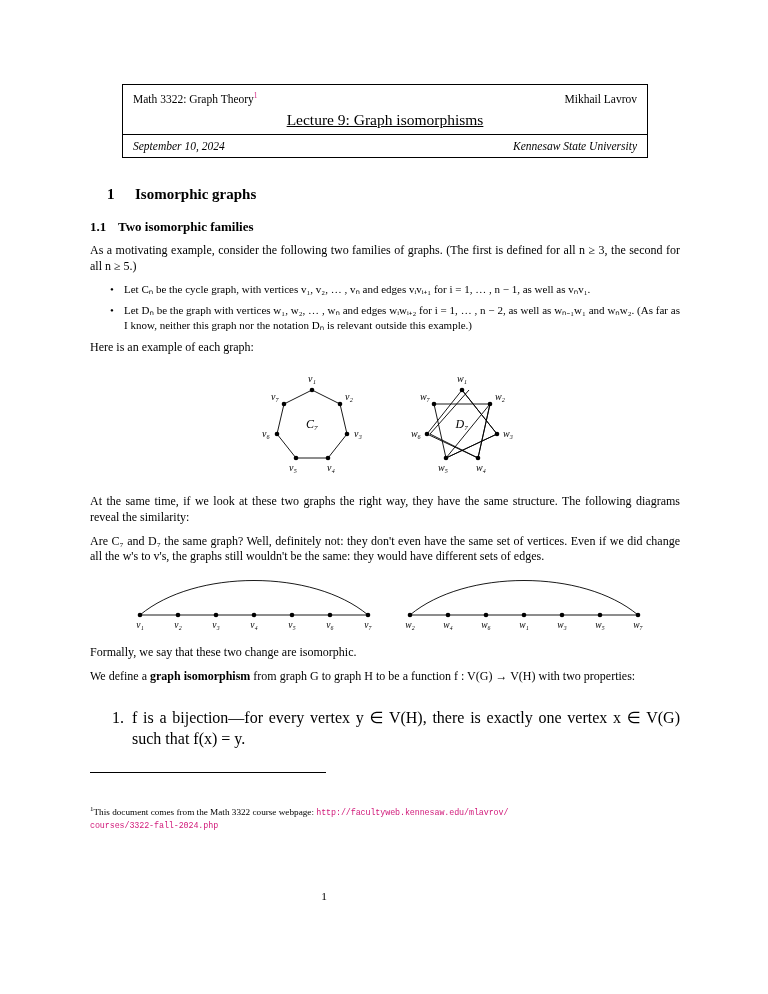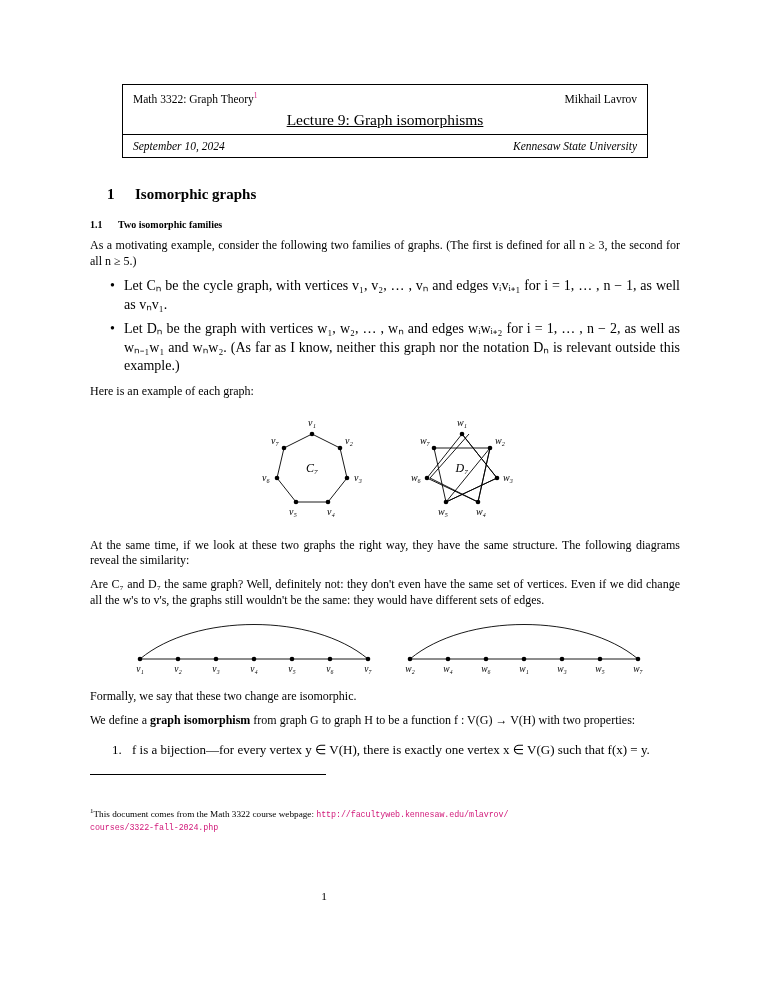--- a/index.html
+++ b/index.html
@@ -61,62 +61,62 @@
 
   
   h1.sec {
     font-size: 15px;
     font-weight: bold;
     margin: 28px 0 10px 17px;
     font-family: "Liberation Serif", serif;
   }
   h1.sec .num { display: inline-block; width: 28px; }
   h2.subsec {
-    font-size: 10px;
+    font-size: 13px;
     font-weight: bold;
     margin: 16px 0 8px 0;
   }
   h2.subsec .num { display: inline-block; width: 28px; }
 
   p.body {
     font-size: 12px;
     line-height: 1.32;
     margin: 8px 0;
     text-align: justify;
   }
   .bold { font-weight: bold; }
 
   ul.bullets {
     margin: 6px 0 6px 0;
     padding-left: 34px;
     list-style: none;
   }
   ul.bullets > li {
-    font-size: 14px;
+    font-size: 11px;
     line-height: 1.32;
     margin: 6px 0;
     text-align: justify;
     position: relative;
   }
   ul.bullets > li:before {
     content: "\2022";
     position: absolute;
     left: -14px;
     top: 0;
   }
   ol.numbered {
     margin: 8px 0;
     padding-left: 42px;
     list-style: none;
     counter-reset: itm;
   }
   ol.numbered > li {
-    font-size: 13px;
+    font-size: 16px;
     line-height: 1.34;
-    margin: 12px 0;
+    margin: 22px 0;
     text-align: justify;
     position: relative;
     counter-increment: itm;
   }
   ol.numbered > li:before {
     content: counter(itm) ".";
     position: absolute;
     left: -20px;
     top: 0;
   }

